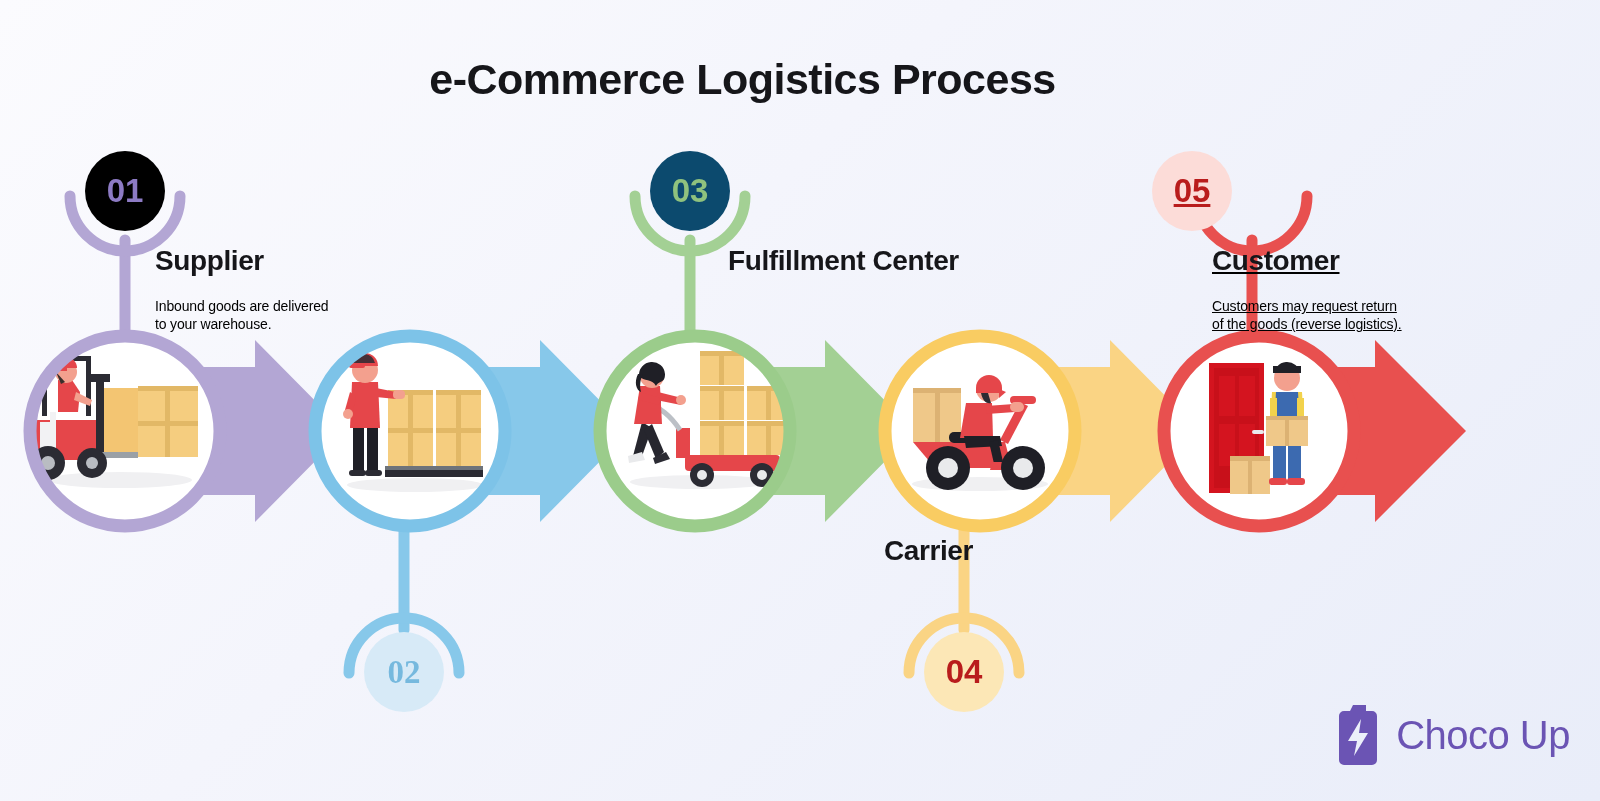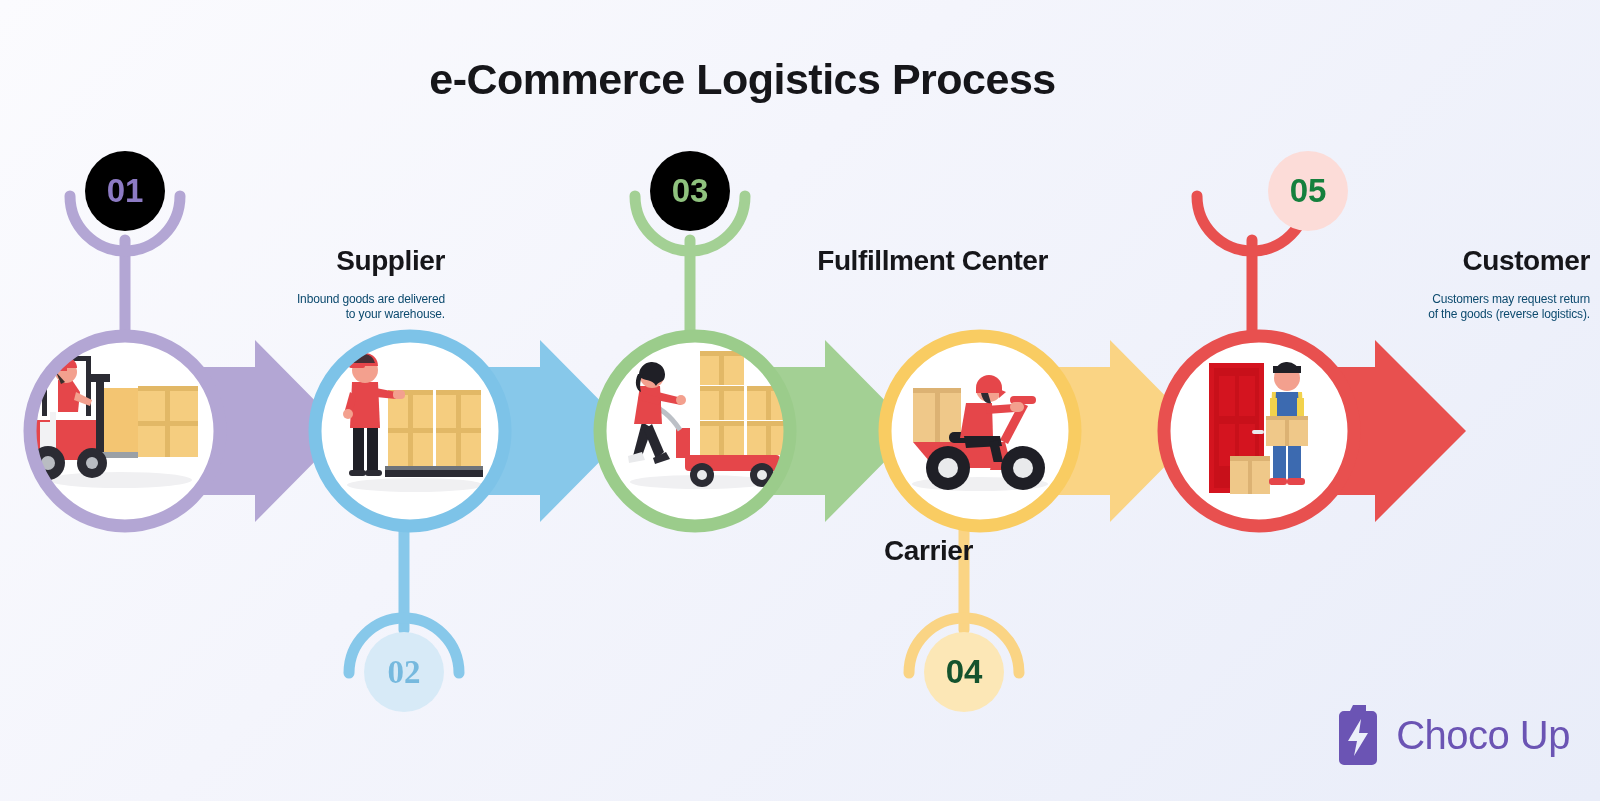--- a/index.html
+++ b/index.html
@@ -23,24 +23,24 @@
   
   .stage { position:absolute; inset:0; }
 
   
   .txtblock { position:absolute; }
   .txtblock .hd {
     font-size:28px; font-weight:bold; color:#16161a;
     letter-spacing:-0.4px; line-height:1.12; white-space:nowrap;
   }
   .txtblock .ds {
-    font-size:12px; color:#0c4a6e; line-height:1.25; margin-top:16px;
+    font-size:14px; color:#000000; line-height:1.25; margin-top:22px;
     white-space:pre-line; letter-spacing:-0.15px;
   }
-  .txtblock.left  { text-align:right; }
+  .txtblock.left  { text-align:left; }
   .txtblock.right { text-align:right; }
 
   
   .badge {
     position:absolute; width:80px; height:80px; border-radius:50%;
     display:flex; align-items:center; justify-content:center;
     font-size:33px; font-weight:bold; letter-spacing:0px;
   }
 
   
@@ -311,46 +311,46 @@
       <circle cx="1259" cy="431" r="95" fill="none" stroke="#e8504f" stroke-width="13"></circle>
     </g>
   </svg>
 
   <div class="badge" style="left: 85px; top: 151px; background: #000000; color: rgb(141, 123, 196);">
     <span>01</span>
   </div>
   <div class="badge" style="left: 364px; top: 632px; background: rgb(215, 234, 247); color: rgb(118, 185, 222); font-family: Liberation Serif, serif;">
     <span>02</span>
   </div>
-  <div class="badge" style="left: 650px; top: 151px; background: #000000; color: rgb(143, 194, 126);">
+  <div class="badge" style="left: 650px; top: 151px; background: #0c4a6e; color: rgb(143, 194, 126);">
     <span>03</span>
   </div>
-  <div class="badge" style="left: 924px; top: 632px; background: rgb(252, 231, 182); color: #14532d;">
+  <div class="badge" style="left: 924px; top: 632px; background: rgb(252, 231, 182); color: #b91c1c;">
     <span>04</span>
   </div>
-  <div class="badge" style="left: 1268px; top: 151px; background: rgb(252, 220, 216); color: #15803d;">
+  <div class="badge" style="left: 1152px; top: 151px; background: rgb(252, 220, 216); color: #b91c1c; text-decoration: underline;">
     <span>05</span>
   </div>
 
   <div class="txtblock left" style="left:155px; top:245px; width:290px;">
     <div class="hd">Supplier</div>
     <div class="ds">Inbound goods are delivered
 to your warehouse.</div>
   </div>
 
 
   <div class="txtblock left" style="left:728px; top:245px; width:320px;">
     <div class="hd">Fulfillment Center</div>
   </div>
 
   <div class="txtblock right" style="left:668px; top:535px; width:305px;">
     <div class="hd">Carrier</div>
   </div>
 
-  <div class="txtblock left" style="left:1280px; top:245px; width:310px;">
+  <div class="txtblock left" style="left:1212px; top:245px; width:310px;text-decoration:underline;">
     <div class="hd">Customer</div>
     <div class="ds">Customers may request return
 of the goods (reverse logistics).</div>
   </div>
 
   <div class="logo">
     <svg class="mark" viewBox="0 0 47 60">
       <path d="M17 0 h13 v6 h6 a5 5 0 0 1 5 5 v44 a5 5 0 0 1 -5 5 h-28 a5 5 0 0 1 -5 -5 v-44 a5 5 0 0 1 5 -5 h6 z
                M25 14 l-13 22 h9 l-3 15 l14 -23 h-9 z" fill="#6b54b4" fill-rule="evenodd"></path>
     </svg>

